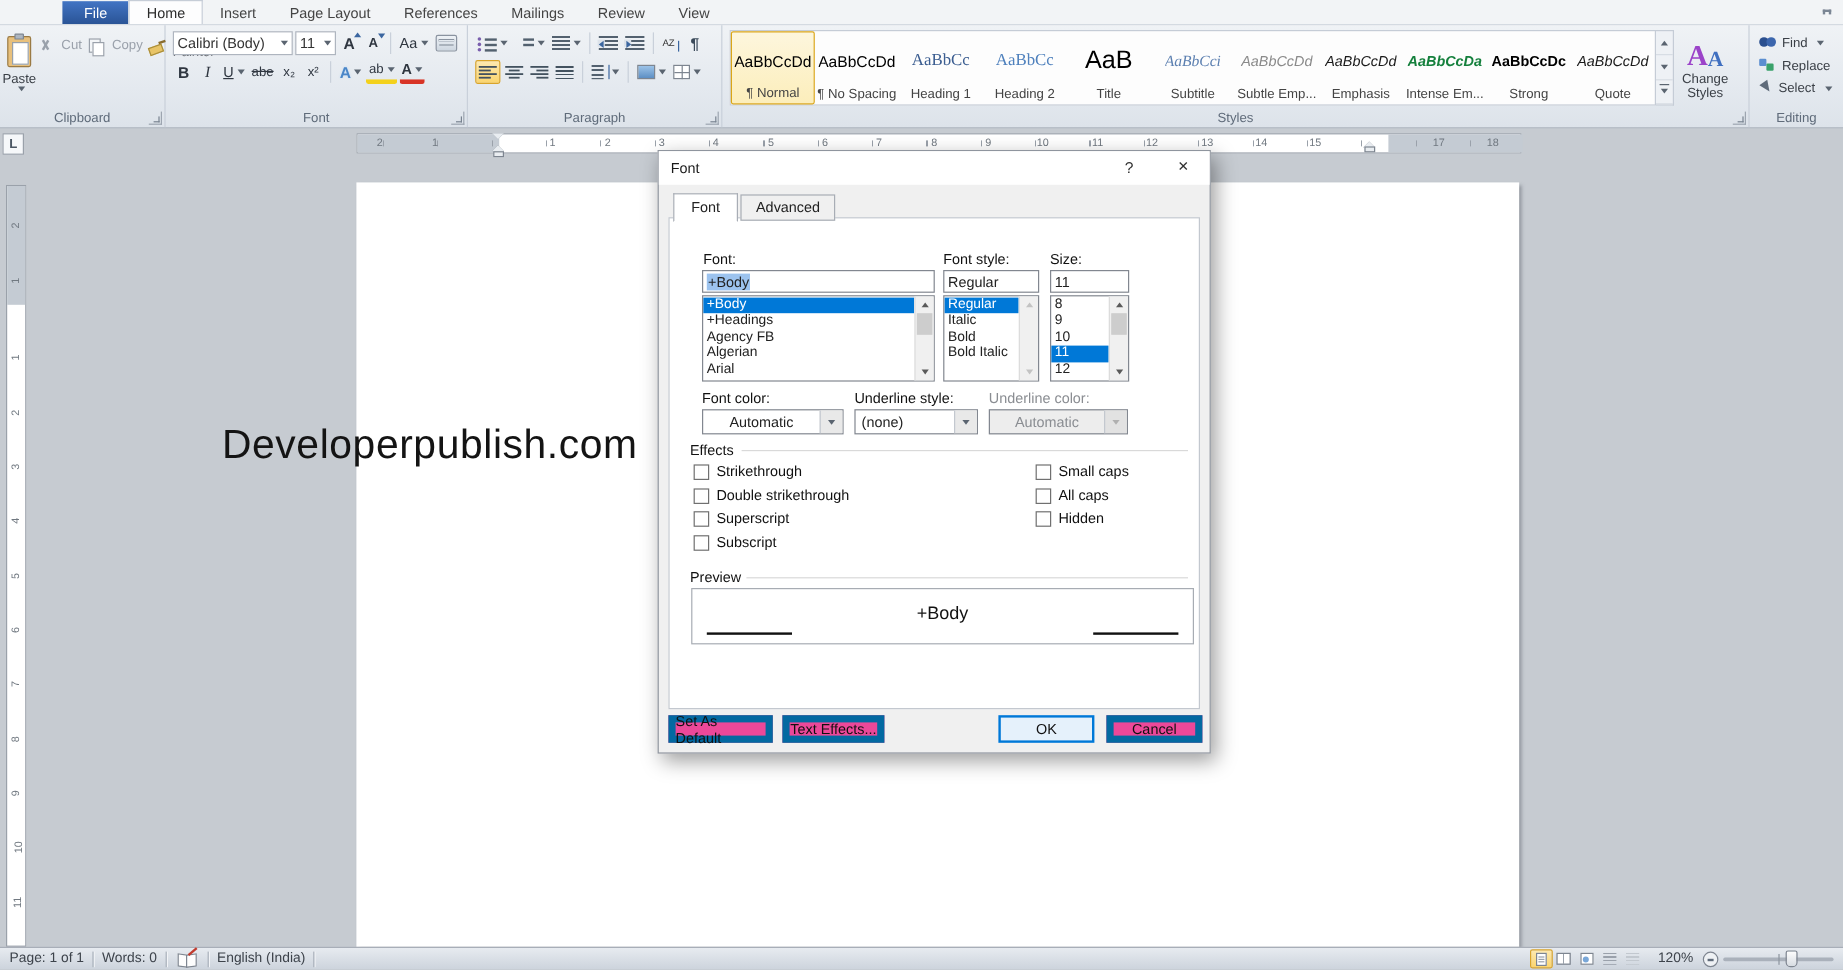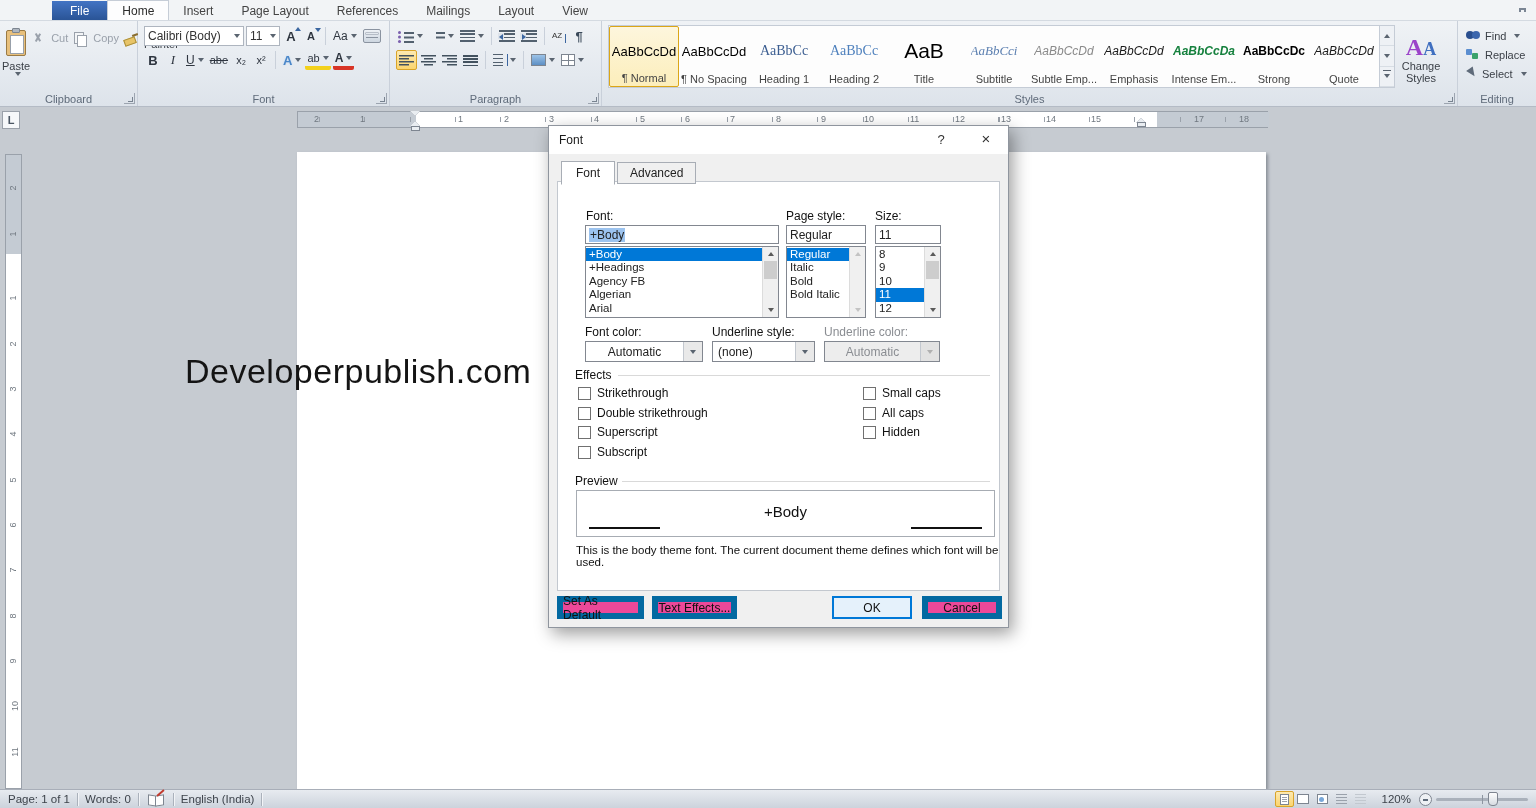--- a/index.html
+++ b/index.html
@@ -229,21 +229,21 @@
 <div class="app">
 
   <div class="ribbon">
     <div class="tabrow">
       <div class="tab file">File</div>
       <div class="tab active">Home</div>
       <div class="tab">Insert</div>
       <div class="tab">Page Layout</div>
       <div class="tab">References</div>
       <div class="tab">Mailings</div>
-      <div class="tab">Layout</div>
+      <div class="tab">Review</div>
       <div class="tab">View</div>
       <div class="collapse-btn">
           <span class="chev-up"></span>
         </div>
     </div>
 
     <div class="ribbon-body">
 
       <div class="rgroup g-clipboard">
         <div class="paste-btn">
@@ -556,21 +556,21 @@
       <span class="dlg-help">?</span>
       <span class="dlg-close">×</span>
     </div>
     <div class="dlg-tabs">
       <div class="dlg-tab on">Font</div>
       <div class="dlg-tab">Advanced</div>
     </div>
     <div class="dlg-page">
 
       <span class="fld-label" style="left:28px;top:27px;">Font:</span>
-      <span class="fld-label" style="left:228px;top:27px;">Page style:</span>
+      <span class="fld-label" style="left:228px;top:27px;">Font style:</span>
       <span class="fld-label" style="left:317px;top:27px;">Size:</span>
 
       <div class="txtbox" style="left:27px;top:43px;width:194px;">
           <span class="hl-sel">+Body</span>
         </div>
       <div class="txtbox" style="left:228px;top:43px;width:80px;">
           <span>Regular</span>
         </div>
       <div class="txtbox" style="left:317px;top:43px;width:66px;">
           <span>11</span>
@@ -690,21 +690,20 @@
         </div>
 
       <span class="fld-label" style="left:17px;top:292px;">Preview</span>
       <div class="sect-line" style="left:64px;right:9px;top:299px;"></div>
 
       <div class="preview-box">
         <span class="pv-text">+Body</span>
         <span class="pv-line" style="left:12px;"></span>
         <span class="pv-line" style="right:12px;"></span>
       </div>
-      <span class="pv-note">This is the body theme font. The current document theme defines which font will be used.</span>
     </div>
 
     <div class="dlg-btn" style="left:8px;width:87px;">Set As Default</div>
     <div class="dlg-btn" style="left:103px;width:85px;">Text Effects...</div>
     <div class="dlg-btn default" style="left:283px;width:80px;">OK</div>
     <div class="dlg-btn" style="left:373px;width:80px;">Cancel</div>
   </div>
 
   <div class="statusbar">
     <div class="sleft">

